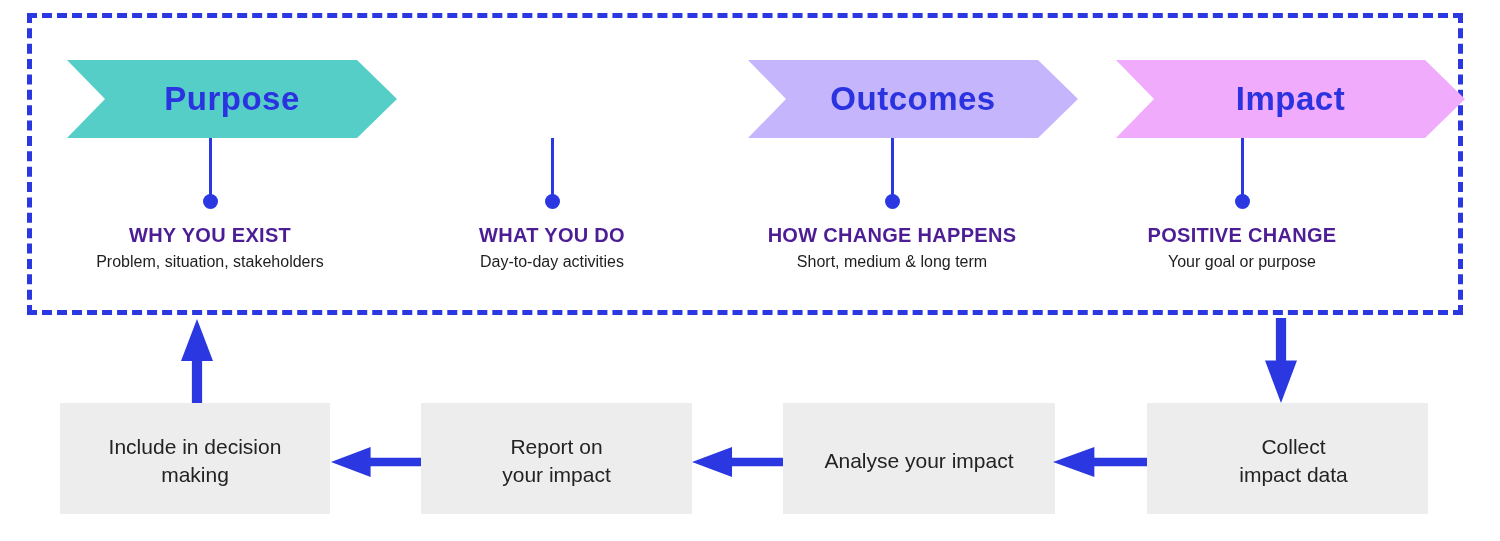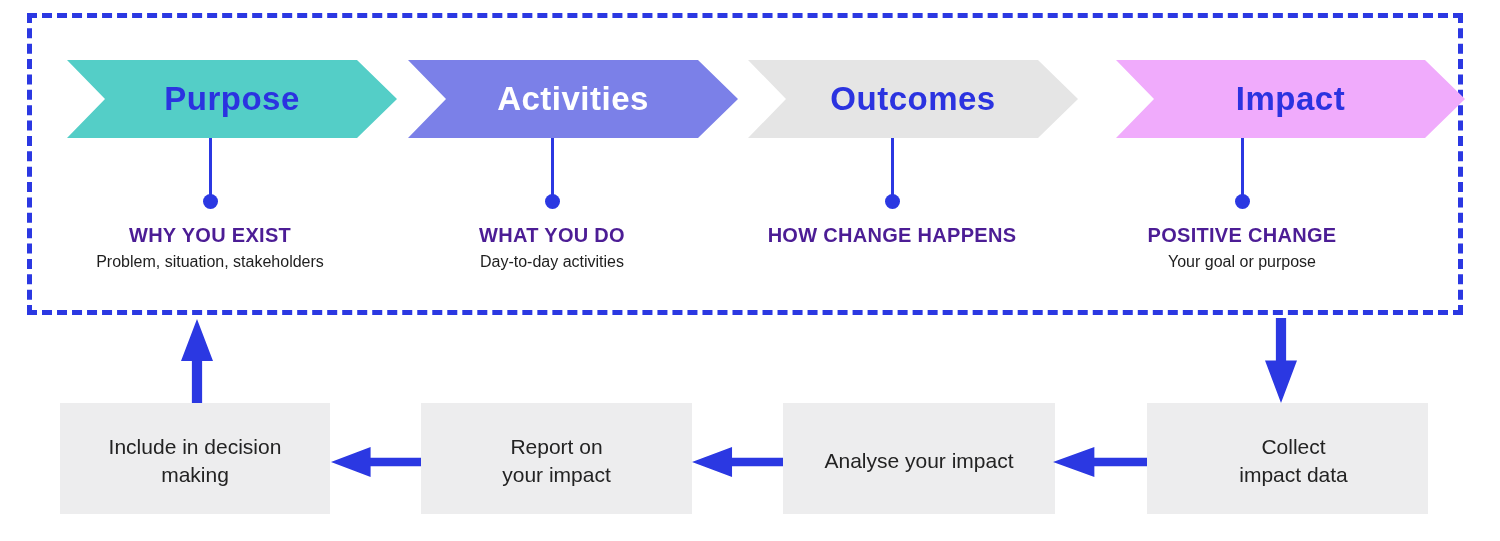--- a/index.html
+++ b/index.html
@@ -19,21 +19,21 @@
   .chevron{
     position:absolute;top:60px;height:78px;
     clip-path:polygon(0 0, calc(100% - 40px) 0, 100% 50%, calc(100% - 40px) 100%, 0 100%, 38px 50%);
     display:flex;align-items:center;justify-content:center;
   }
   .chev-title{
     font-size:33px;font-weight:bold;color:#2b33e0;letter-spacing:.5px;
   }
   .s0{left:67px;width:330px;background:#54cec7;}
   .s1{left:408px;width:330px;background:#7b80e8;}
-  .s2{left:748px;width:330px;background:#e5e5e5;}
+  .s2{left:748px;width:330px;background:#c4b5fd;}
   .s3{left:1116px;width:349px;background:#f0abfc;}
   .s1 .chev-title{color:#ffffff;}
   
   .connector-line{
     position:absolute;top:138px;width:3px;height:58px;background:#2b38e2;
   }
   .connector-dot{
     position:absolute;top:194px;width:15px;height:15px;border-radius:50%;background:#2b38e2;
   }
   .c0l{left:209px;} .c0d{left:203px;}
@@ -84,23 +84,20 @@
 </head>
 <body>
 
 <div class="canvas">
 
   <div class="dashed-panel"></div>
 
   <div class="chevron s0">
     <span class="chev-title">Purpose</span>
   </div>
-  <div class="chevron s1">
-    <span class="chev-title">Activities</span>
-  </div>
   <div class="chevron s2">
     <span class="chev-title">Outcomes</span>
   </div>
   <div class="chevron s3">
     <span class="chev-title">Impact</span>
   </div>
 
   <div class="connector-line c0l"></div>
   <div class="connector-dot c0d"></div>
   <div class="connector-line c1l"></div>
@@ -113,20 +110,21 @@
   <div class="stage-label l0">
     <p class="stage-heading">WHY YOU EXIST</p>
     <p class="stage-desc">Problem, situation, stakeholders</p>
   </div>
   <div class="stage-label l1">
     <p class="stage-heading">WHAT YOU DO</p>
     <p class="stage-desc">Day-to-day activities</p>
   </div>
   <div class="stage-label l2">
     <p class="stage-heading">HOW CHANGE HAPPENS</p>
+    <p class="stage-desc">Short, medium &amp; long term</p>
   </div>
   <div class="stage-label l3">
     <p class="stage-heading">POSITIVE CHANGE</p>
     <p class="stage-desc">Your goal or purpose</p>
   </div>
 
   <div class="step-box b0">
     <span class="step-label">Include in decision
 making</span>
   </div>

